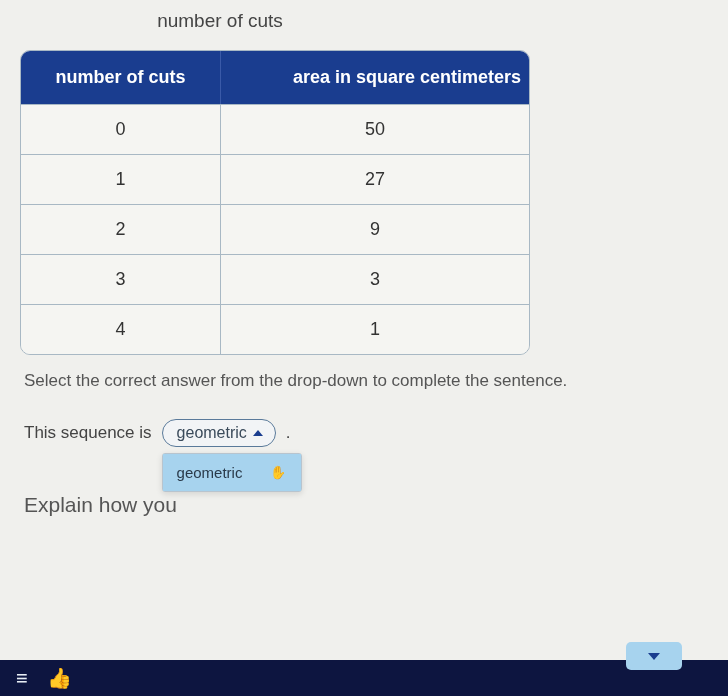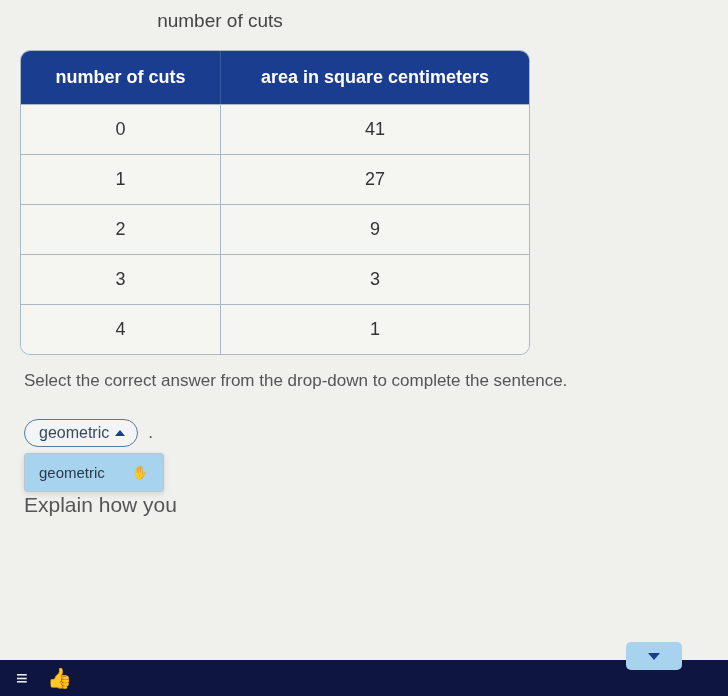--- a/index.html
+++ b/index.html
@@ -33,21 +33,21 @@
     }
     .data-table th {
       background: #1a3d8f;
       color: #fff;
       font-weight: 600;
       font-size: 18px;
       padding: 16px 8px;
       text-align: center;
       border-right: 1px solid #3a5aa8;
     }
-    .data-table th:last-child { border-right: none; }
+    .data-table th:last-child { border-right: none; text-align: right; }
     .data-table td {
       background: #f5f5f2;
       font-size: 18px;
       color: #333;
       padding: 14px 8px;
       text-align: center;
       border-top: 1px solid #a8b8c4;
       border-right: 1px solid #a8b8c4;
     }
     .data-table td:last-child { border-right: none; }
@@ -170,21 +170,21 @@
   <table class="data-table">
     <thead>
       <tr>
         <th>number of cuts</th>
         <th>area in square centimeters</th>
       </tr>
     </thead>
     <tbody>
       <tr>
         <td>0</td>
-        <td>41</td>
+        <td>50</td>
       </tr>
       <tr>
         <td>1</td>
         <td>27</td>
       </tr>
       <tr>
         <td>2</td>
         <td>9</td>
       </tr>
       <tr>
@@ -195,20 +195,21 @@
         <td>4</td>
         <td>1</td>
       </tr>
     </tbody>
   </table>
 
 
   <p class="instruction">Select the correct answer from the drop-down to complete the sentence.</p>
 
   <div class="answer-row">
+    <span>This sequence is</span>
     <span class="dropdown-wrap">
       <span class="dropdown-pill">
         <span>geometric</span>
         <span class="arrow-up"></span>
       </span>
       <div class="dropdown-menu">
         <div class="dropdown-opt hover">
           <span>geometric</span>
           <span class="pointer">✋</span>
         </div>

